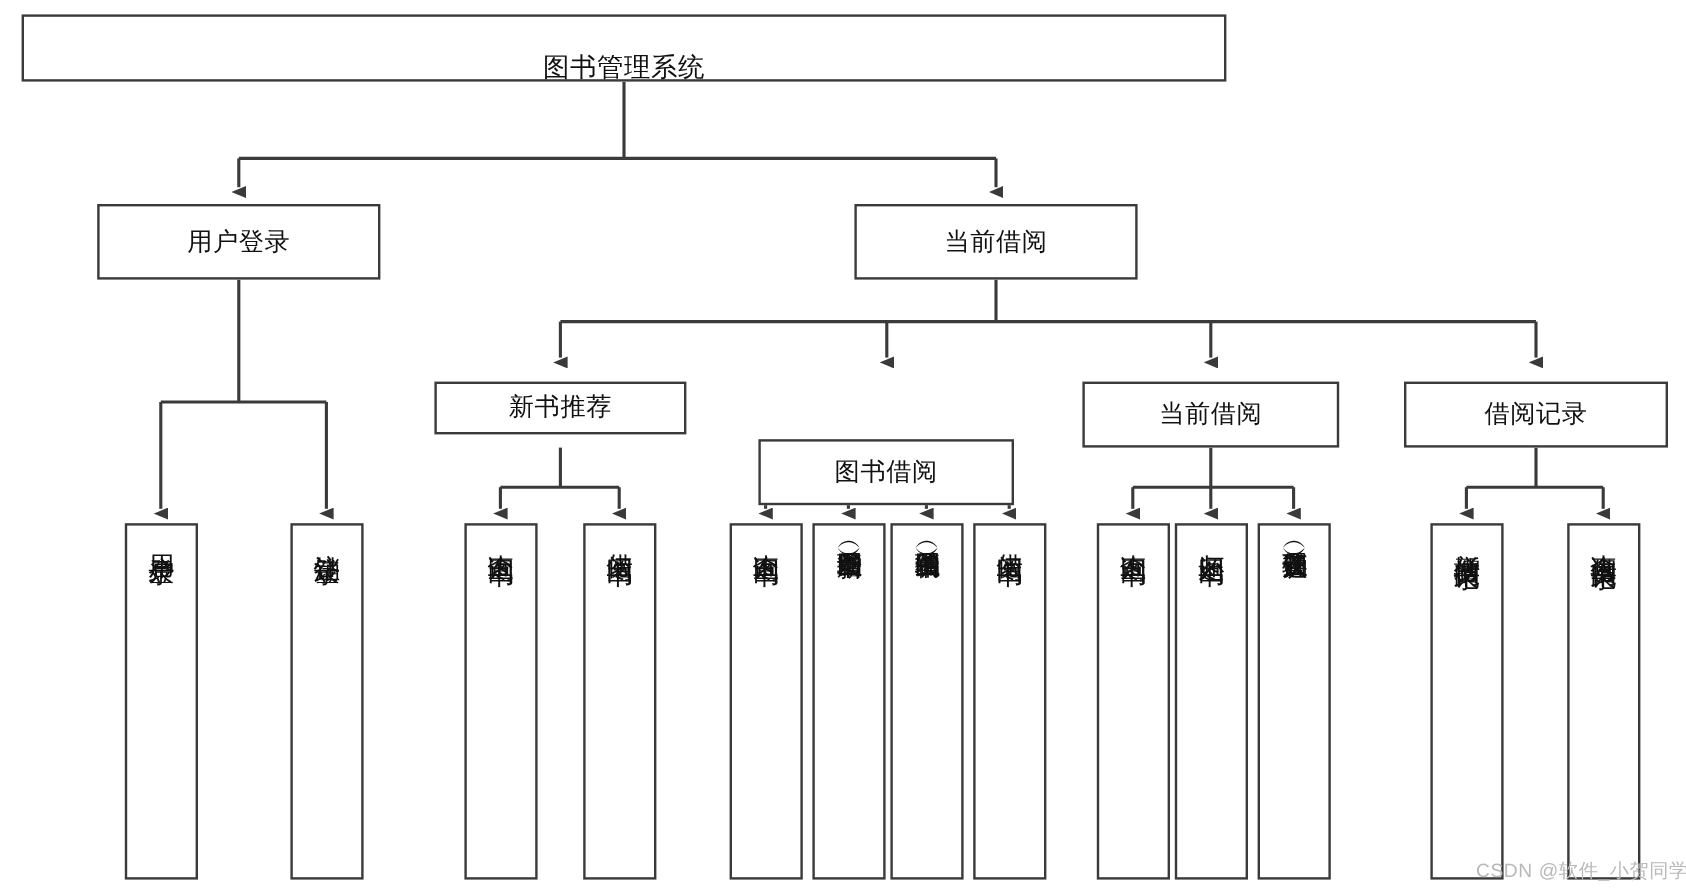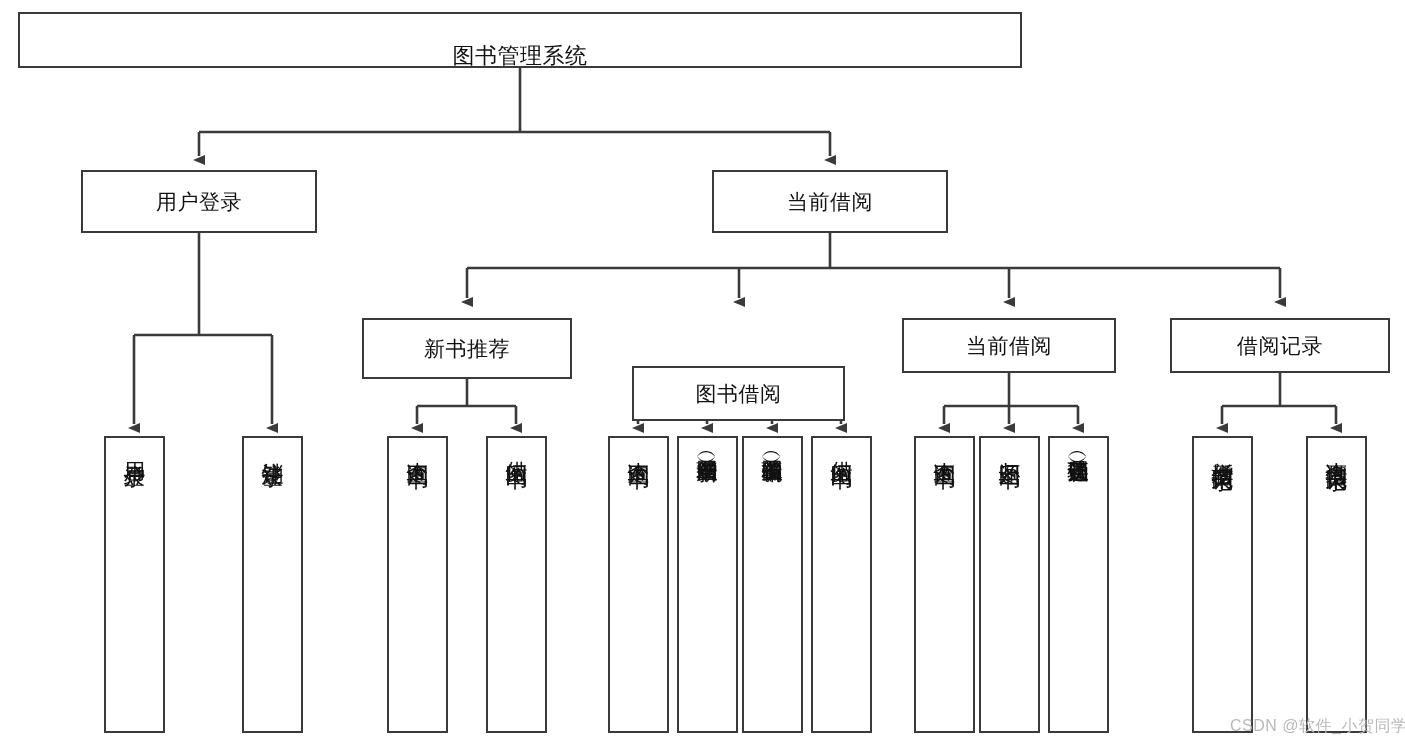--- a/index.html
+++ b/index.html
@@ -139,21 +139,21 @@
   </div>
 
   <div class="node horiz" style="left:81px; top:170px; width:236px; height:63px;">
     <span class="node-label">用户登录</span>
   </div>
 
   <div class="node horiz" style="left:712px; top:170px; width:236px; height:63px;">
     <span class="node-label">当前借阅</span>
   </div>
 
-  <div class="node horiz" style="left:362px; top:318px; width:210px; height:61px;">
+  <div class="node horiz" style="left:362px; top:318px; width:210px; height:44px;">
     <span class="node-label">新书推荐</span>
   </div>
 
   <div class="node horiz" style="left:632px; top:318px; width:213px; height:55px;margin-top:48px;">
     <span class="node-label">图书借阅</span>
   </div>
 
   <div class="node horiz" style="left:902px; top:318px; width:214px; height:55px;">
     <span class="node-label">当前借阅</span>
   </div>

